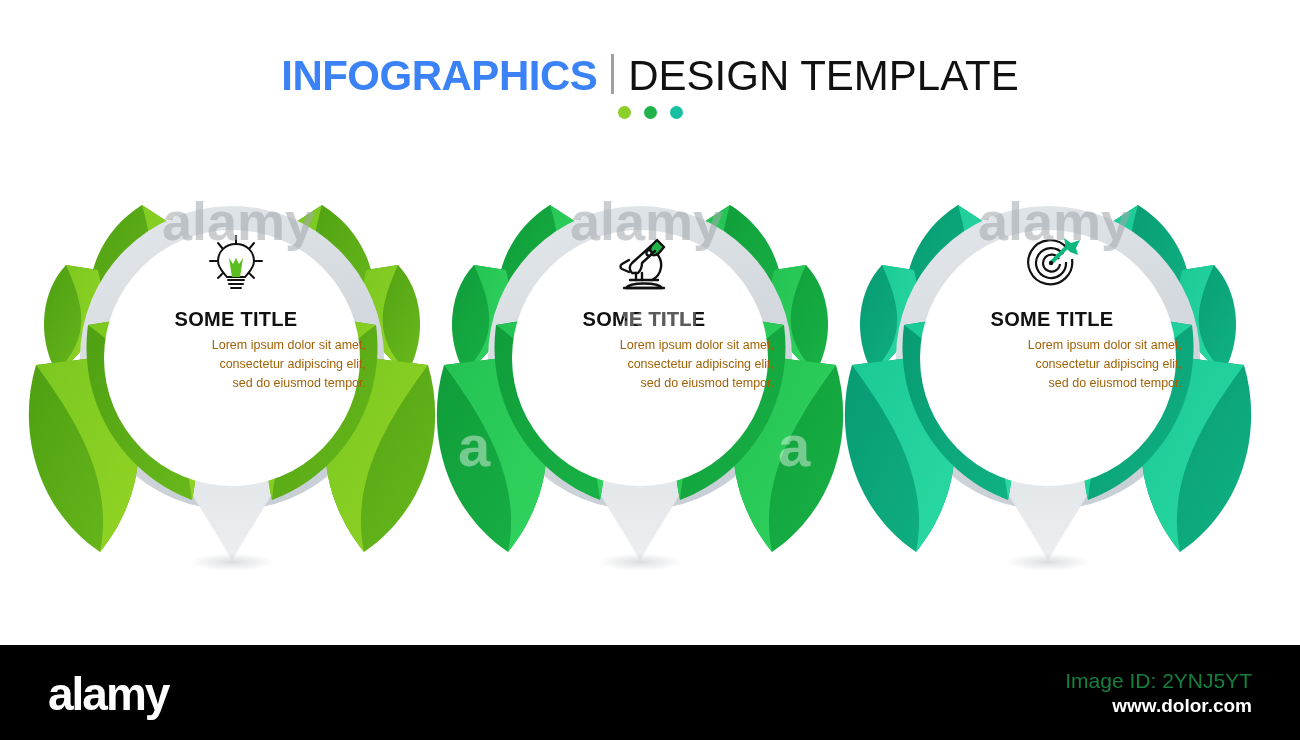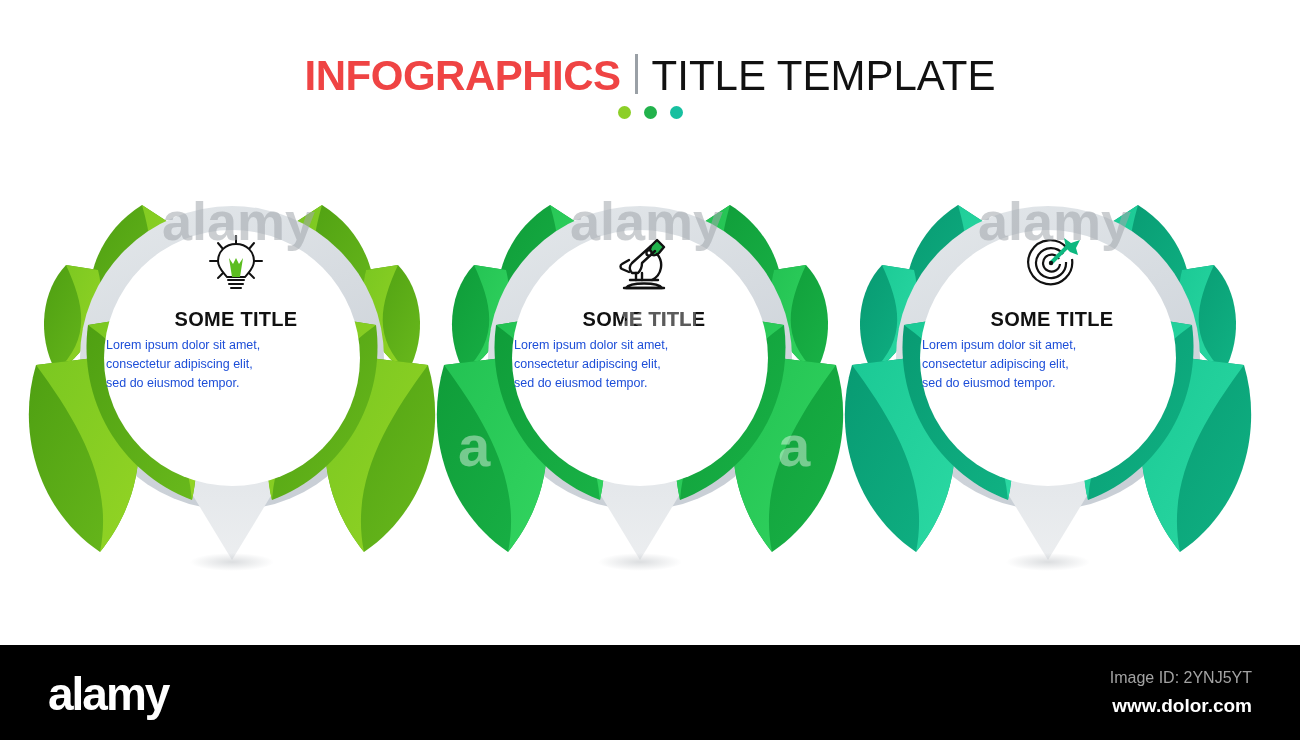--- a/index.html
+++ b/index.html
@@ -12,21 +12,21 @@
 
   
   .header {
     position:absolute; top:0; left:0; width:1300px; height:140px;
     display:flex; flex-direction:column; align-items:center; justify-content:flex-start;
     padding-top:50px;
   }
   .title-row { display:flex; align-items:baseline; white-space:nowrap; }
   .title-bold {
     font-weight:bold; font-size:42px; letter-spacing:-0.5px;
-    color:#ef4444; font-family:"Liberation Sans", sans-serif;
+    color:#3b82f6; font-family:"Liberation Sans", sans-serif;
   }
   .title-divider {
     display:inline-block; width:3px; height:40px; background:#9aa0a6;
     margin:0 14px; position:relative; top:4px;
   }
   .title-light {
     font-weight:400; font-size:42px; letter-spacing:0px;
     color:#111111; font-family:"Liberation Sans", sans-serif;
   }
   .dots { display:flex; gap:13px; margin-top:6px; }
@@ -53,22 +53,22 @@
     width:64px; height:62px;
   }
   .icon-wrap svg { width:64px; height:62px; }
   .card-title {
     position:absolute; left:50%; top:148px; transform:translateX(-50%);
     font-size:20px; font-weight:bold; letter-spacing:0.3px;
     color:#111111; white-space:nowrap;
   }
   .card-desc {
     position:absolute; left:50%; top:176px; transform:translateX(-50%);
-    width:260px; text-align:left;
-    font-size:12.5px; line-height:19px; color:#1d4ed8;
+    width:260px; text-align:right;
+    font-size:12.5px; line-height:19px; color:#a16207;
   }
   .card-desc div { white-space:nowrap; }
 
   
   .wm-title {
     position:absolute; left:50%; top:148px; transform:translateX(-50%);
     font-size:20px; font-weight:bold; letter-spacing:0.3px;
     color:rgba(120,120,120,0.72); white-space:nowrap;
     clip-path: polygon(22% 0, 42% 0, 42% 100%, 22% 100%,
                        52% 0, 92% 0, 92% 100%, 52% 100%);
@@ -90,36 +90,36 @@
     position:absolute; left:0; top:645px; width:1300px; height:95px;
     background:#000000;
   }
   .alamy-logo {
     position:absolute; left:48px; top:22px;
     color:#ffffff; font-size:46px; font-weight:bold;
     letter-spacing:-2px; font-family:"Liberation Sans", sans-serif;
   }
   .img-id {
     position:absolute; right:48px; top:24px;
-    color:#a3a3a3; font-size:16px; font-family:"Liberation Sans", sans-serif;margin-left:17px;
+    color:#15803d; font-size:21px; font-family:"Liberation Sans", sans-serif;margin-left:17px;
   }
   .alamy-url {
     position:absolute; right:48px; top:50px;
     color:#ffffff; font-size:19px; font-weight:bold;
     font-family:"Liberation Sans", sans-serif;
   }
 </style>
 </head>
 <body>
 
 <div class="header">
   <div class="title-row">
     <span class="title-bold">INFOGRAPHICS</span>
     <span class="title-divider"></span>
-    <span class="title-light">TITLE TEMPLATE</span>
+    <span class="title-light">DESIGN TEMPLATE</span>
   </div>
   <div class="dots">
     <span class="dot" id="dot0" style="background: rgb(140, 207, 40);"></span>
     <span class="dot" id="dot1" style="background: rgb(34, 178, 76);"></span>
     <span class="dot" id="dot2" style="background: rgb(23, 192, 160);"></span>
   </div>
 </div>
 
 <div class="board">
 

